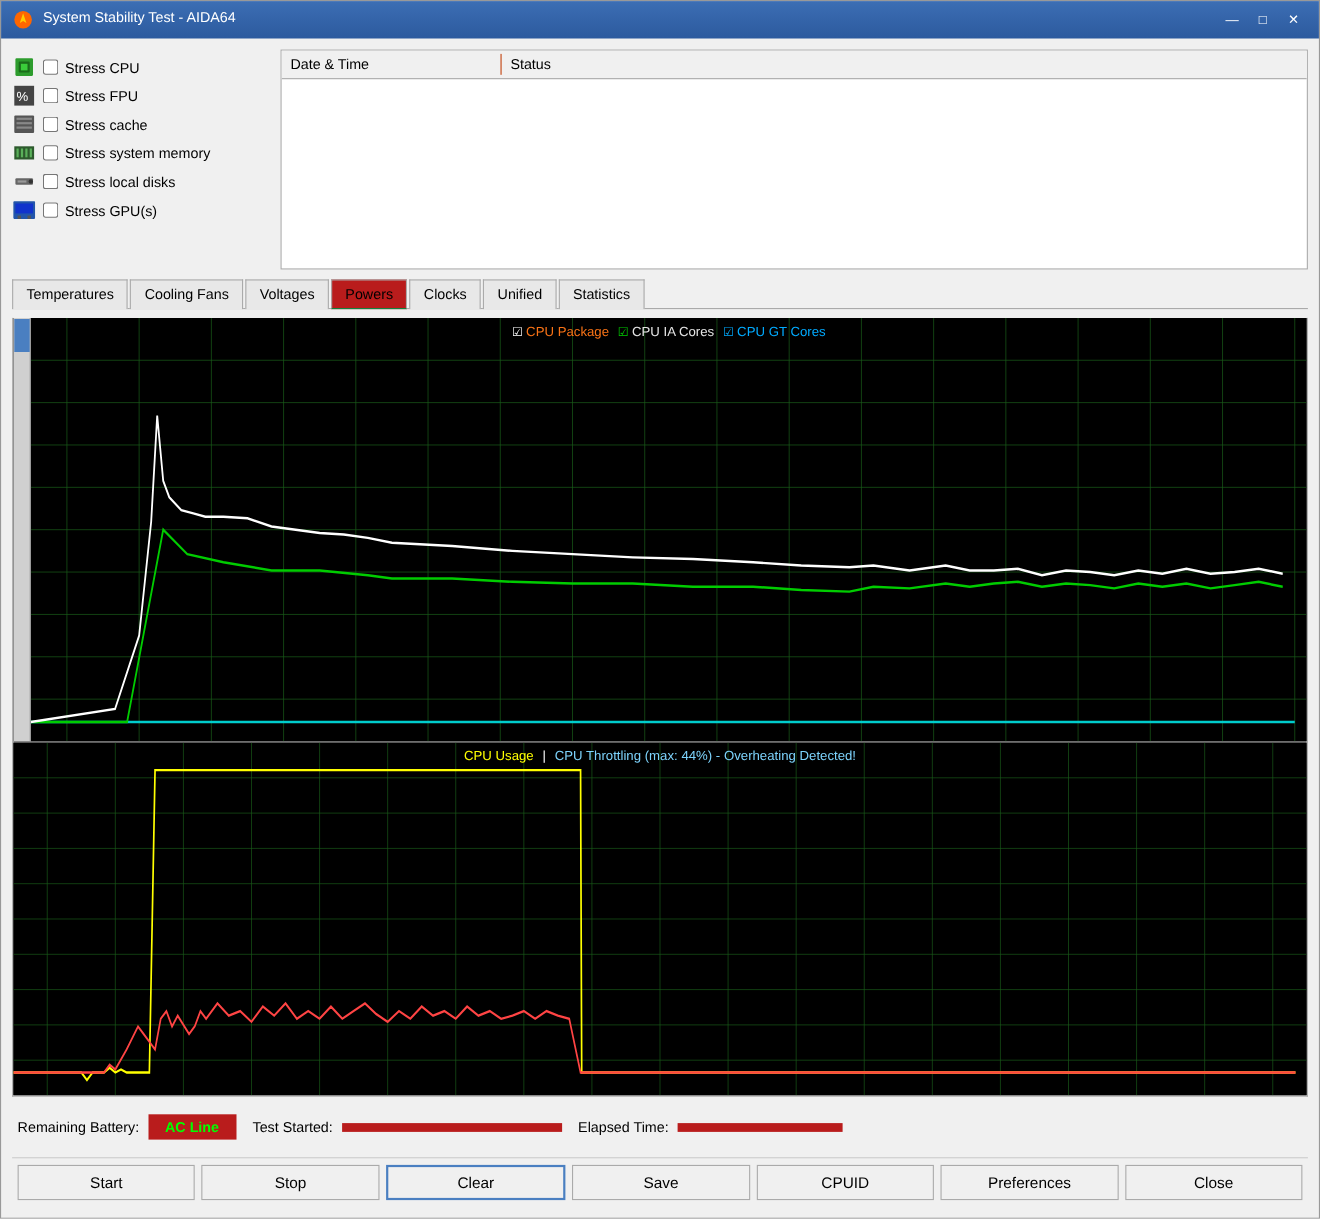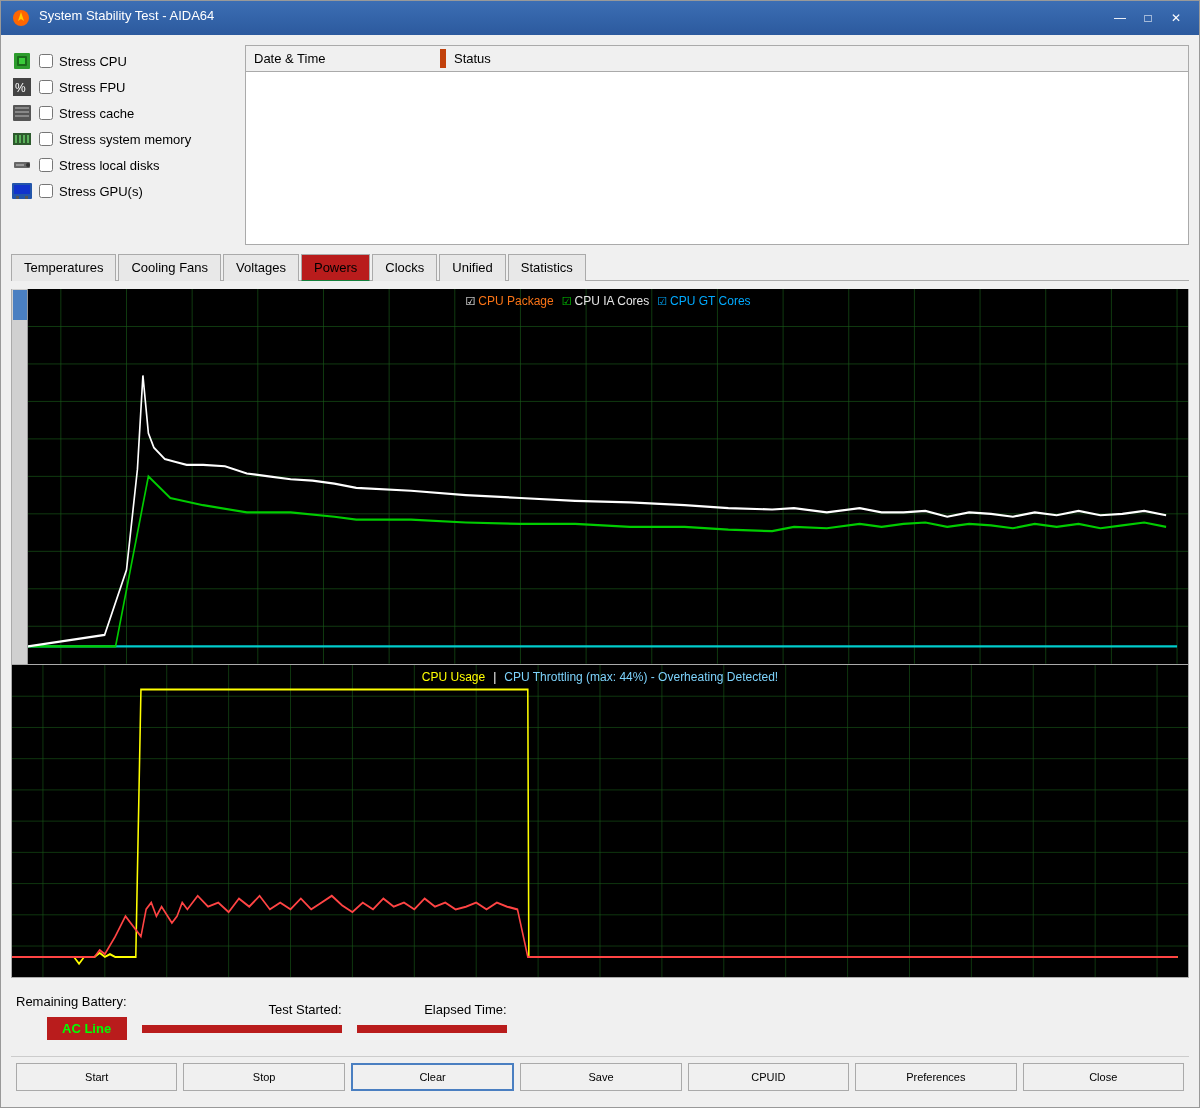--- a/index.html
+++ b/index.html
@@ -65,21 +65,21 @@
       flex: 1;
       display: flex;
       flex-direction: column;
       padding: 10px;
       gap: 8px;
       overflow: hidden;
     }
     
     .top-section {
       display: flex;
-      gap: 4px;
+      gap: 14px;
       height: 200px;
       flex-shrink: 0;
     }
     
     .stress-options {
       width: 230px;
       display: flex;
       flex-direction: column;
       gap: 4px;
       padding-top: 5px;
@@ -123,21 +123,21 @@
       display: flex;
       background: #f0f0f0;
       border-bottom: 1px solid #aaa;
       padding: 3px 0;
     }
     
     .log-col {
       padding: 2px 8px;
       font-weight: normal;
       font-size: 13px;
-      border-right: 6px solid #c2410c;
+      border-right: 1px solid #c2410c;
     }
     
     .log-col:last-child { border-right: none; }
     .log-col-datetime { width: 200px; }
     .log-col-status { flex: 1; }
     
     .log-body {
       flex: 1;
     }
     
@@ -265,23 +265,22 @@
     .status-bar {
       display: flex;
       align-items: center;
       gap: 15px;
       padding: 8px 5px;
       flex-shrink: 0;
     }
     
     .status-item {
       display: flex;
-      align-items: flex-end;
+      align-items: center;
       gap: 8px;
-      flex-direction: column;
     }
     
     .status-label {
       font-size: 13px;
     }
     
     .status-value {
       background: #b91c1c;
       color: #00ff00;
       padding: 4px 12px;
@@ -299,21 +298,21 @@
     .button-bar {
       display: flex;
       gap: 6px;
       padding: 6px 5px;
       flex-shrink: 0;
       border-top: 1px solid #ccc;
     }
     
     .btn {
       padding: 6px 20px;
-      font-size: 11px;
+      font-size: 14px;
       background: #f0f0f0;
       border: 1px solid #aaa;
       cursor: pointer;
       min-width: 80px;
       flex: 1;
     }
     .btn.active-btn { border: 2px solid #4a7fc1; background: #f0f0f0; }
     
     .divider {
       border: none;

